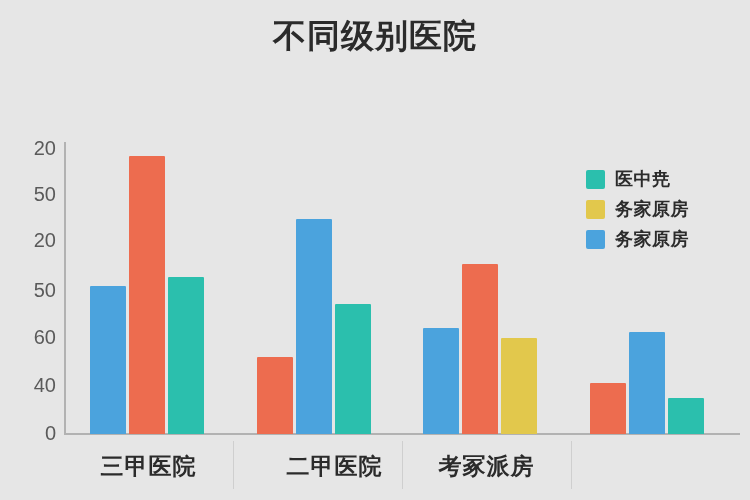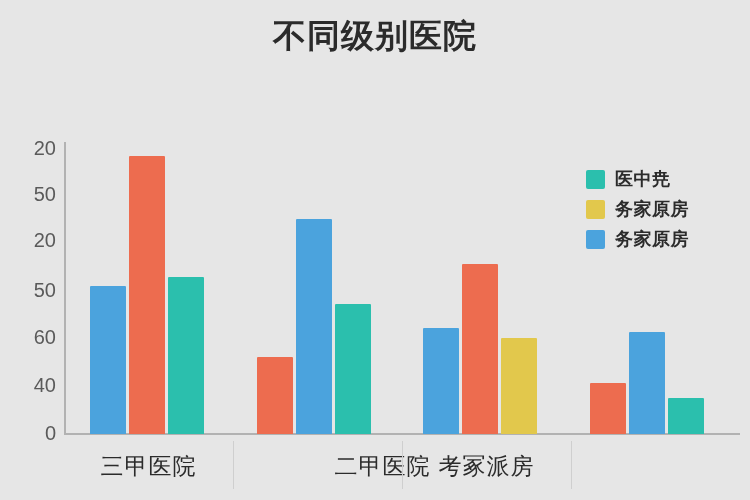--- a/index.html
+++ b/index.html
@@ -101,21 +101,21 @@
     position: absolute;
     top: 0;
     height: 58px;
     display: flex;
     align-items: center;
     justify-content: center;
   }
   .cat-label {
     font-size: 23px;
     color: #2b2b2b;
-    font-weight: normal;
+    font-weight: bold;
     letter-spacing: 1px;
     white-space: nowrap;
   }
   .cat-sep {
     position: absolute;
     top: 4px;
     width: 1px;
     height: 48px;
     background: #cfcfcf;
   }
@@ -187,21 +187,21 @@
       <div class="bar" title="橙色系列: 17" style="left: 26.25px; width: 36px; height: 51px; background: rgb(237, 108, 79);"></div>
       <div class="bar" title="社家中量: 35" style="left: 65.25px; width: 36px; height: 102px; background: rgb(75, 163, 221);"></div>
       <div class="bar" title="医中尭: 11" style="left: 104.25px; width: 36px; height: 36px; background: rgb(43, 191, 173);"></div>
     </div>
   </div>
 
 <div id="category-strip">
     <div class="cat-cell" style="left: 0px; width: 169px;">
       <span class="cat-label">三甲医院</span>
     </div>
-    <div class="cat-cell" style="left: 186px; width: 169px; margin-left: 48px;">
+    <div class="cat-cell" style="left: 186px; width: 169px;">
       <span class="cat-label">二甲医院</span>
     </div>
     <div class="cat-sep" style="left: 169px;"></div>
     <div class="cat-cell" style="left: 338px; width: 169px; text-align: right;">
       <span class="cat-label">考冢派房</span>
     </div>
     <div class="cat-sep" style="left: 338px;"></div>
     <div class="cat-sep" style="left: 507px;"></div>
   </div>
 

